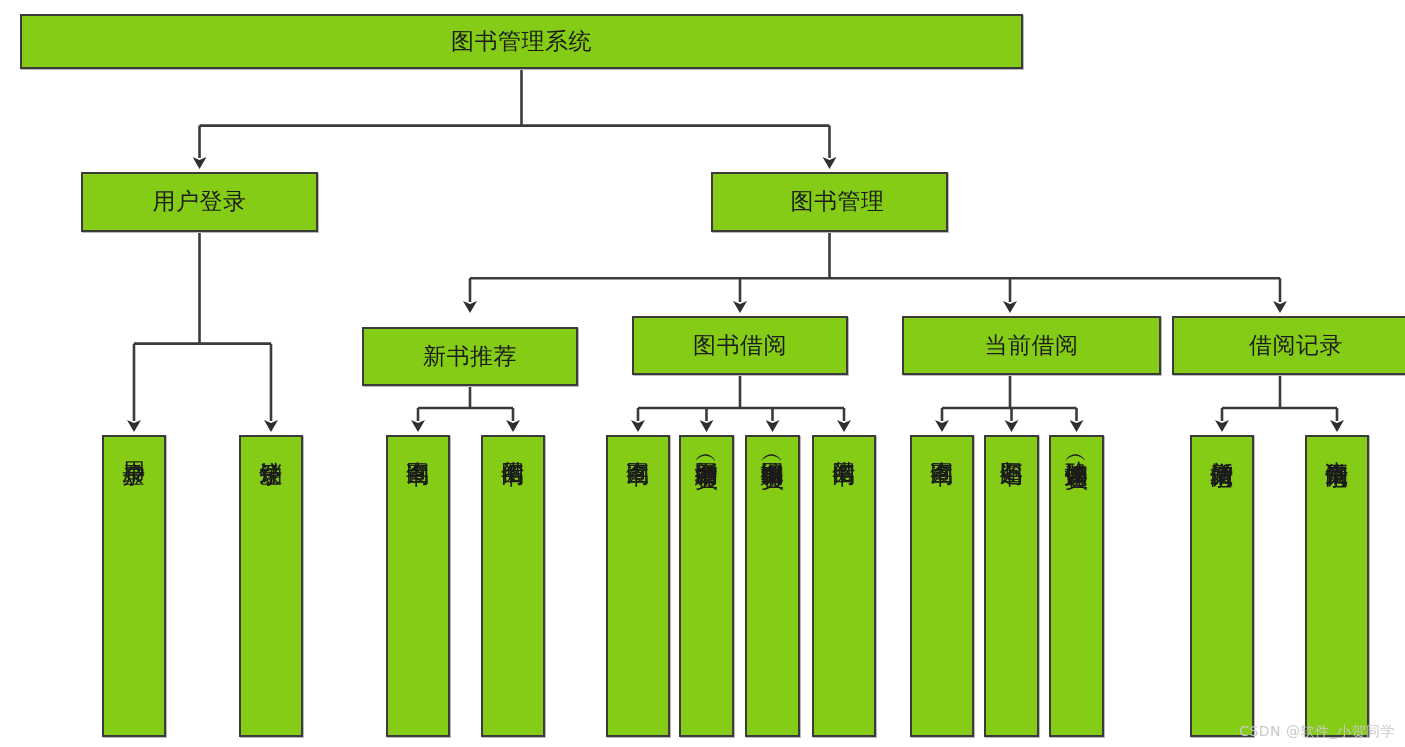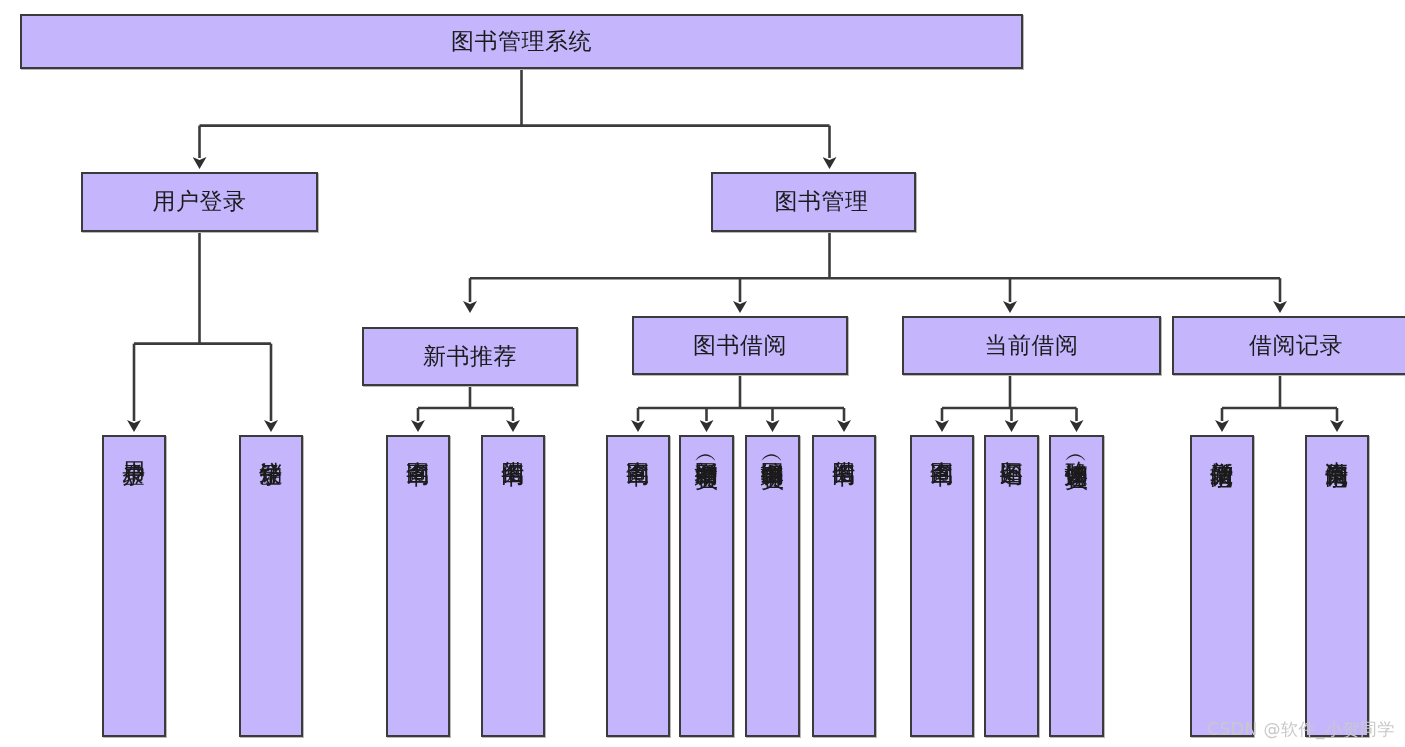--- a/index.html
+++ b/index.html
@@ -21,21 +21,21 @@
     position: absolute;
     left: 0;
     top: 0;
     width: 1405px;
     height: 747px;
     pointer-events: none;
   }
   .node {
     position: absolute;
     box-sizing: border-box;
-    background: #c4b5fd;
+    background: #84cc16;
     border: 2px solid #3b3b3b;
     box-shadow: 1px 1px 0 0 #b9b9b9;
     display: flex;
     align-items: center;
     justify-content: center;
     color: #1b1b1b;
   }
   .node .lbl {
     display: block;
     text-align: center;
@@ -60,21 +60,21 @@
     font-size: 23px;
     line-height: 1.06;
     letter-spacing: 1px;
     white-space: normal;
     max-height: 100%;
   }
   .watermark {
     position: absolute;
     right: 10px;
     bottom: 6px;
-    font-size: 17px;
+    font-size: 14px;
     color: #c9c9c9;
     letter-spacing: 0.5px;
     white-space: nowrap;
     user-select: none;
   }
 </style>
 </head>
 <body>
 
 <div id="canvas">
@@ -121,21 +121,21 @@
       </g>
   </svg>
 
   <div id="node-layer">
       <div class="node horiz root" style="left: 20px; top: 14px; width: 1003px; height: 55px;">
         <span class="lbl">图书管理系统</span>
       </div>
       <div class="node horiz" style="left: 81px; top: 172px; width: 237px; height: 60px;">
         <span class="lbl">用户登录</span>
       </div>
-      <div class="node horiz" style="left: 711px; top: 172px; width: 205px; height: 60px; padding-left: 16px;">
+      <div class="node horiz" style="left: 711px; top: 172px; width: 237px; height: 60px; padding-left: 16px;">
         <span class="lbl">图书管理</span>
       </div>
       <div class="node horiz" style="left: 362px; top: 316px; width: 216px; height: 59px; margin-top: 11px;">
         <span class="lbl">新书推荐</span>
       </div>
       <div class="node horiz" style="left: 632px; top: 316px; width: 216px; height: 59px;">
         <span class="lbl">图书借阅</span>
       </div>
       <div class="node horiz" style="left: 902px; top: 316px; width: 259px; height: 59px;">
         <span class="lbl">当前借阅</span>

